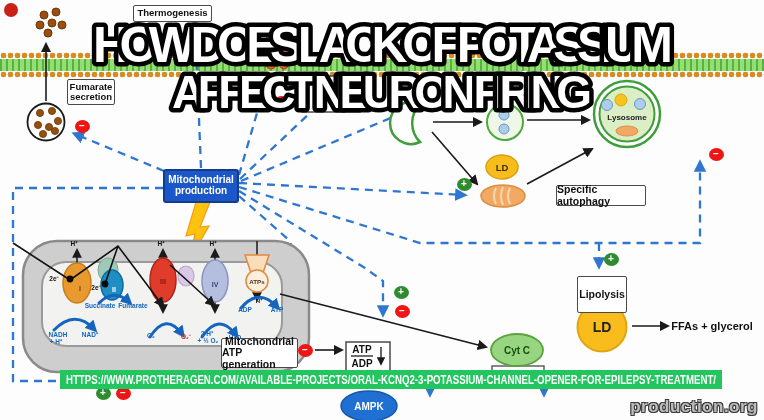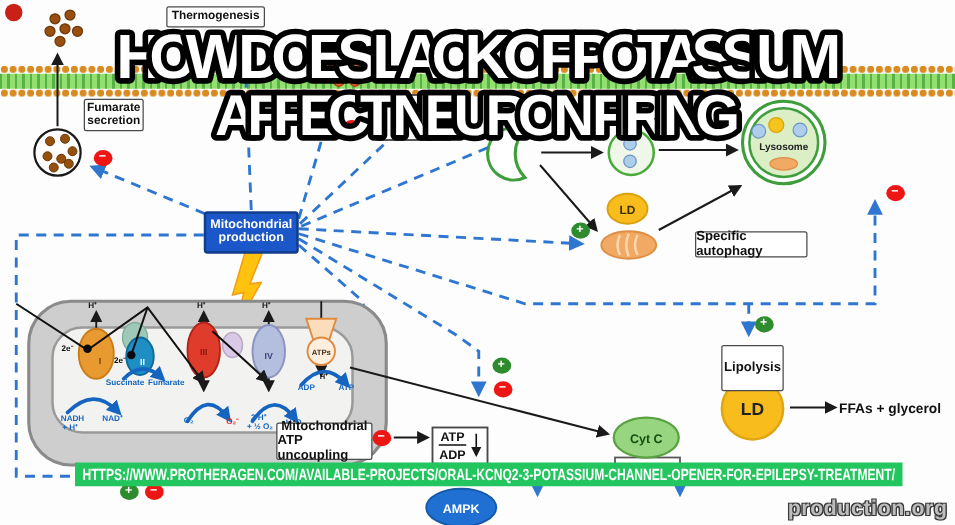--- a/index.html
+++ b/index.html
@@ -216,21 +216,21 @@
     <span>production</span>
   </div>
   <div class="abs lbox" style="left:556px;top:185px;width:90px;height:21px;font-size:10.5px;">
     <span>Specific autophagy</span>
   </div>
   <div class="abs lbox" style="left:577px;top:276px;width:50px;height:37px;font-size:10.5px;">
     <span>Lipolysis</span>
   </div>
   <div class="abs lbox" style="left:221px;top:338px;width:77px;height:30px;font-size:10.5px;">
     <span>Mitochondrial</span>
-    <span>ATP uncoupling</span>
+    <span>ATP generation</span>
   </div>
 
   <div class="abs" id="reddot"></div>
   <div class="abs marker minus" style="left:74.5px;top:119.5px;">
       <span>−</span>
     </div>
   <div class="abs marker plus" style="left:183.5px;top:28.5px;">
       <span>+</span>
     </div>
   <div class="abs marker minus" style="left:273.5px;top:95.5px;">

